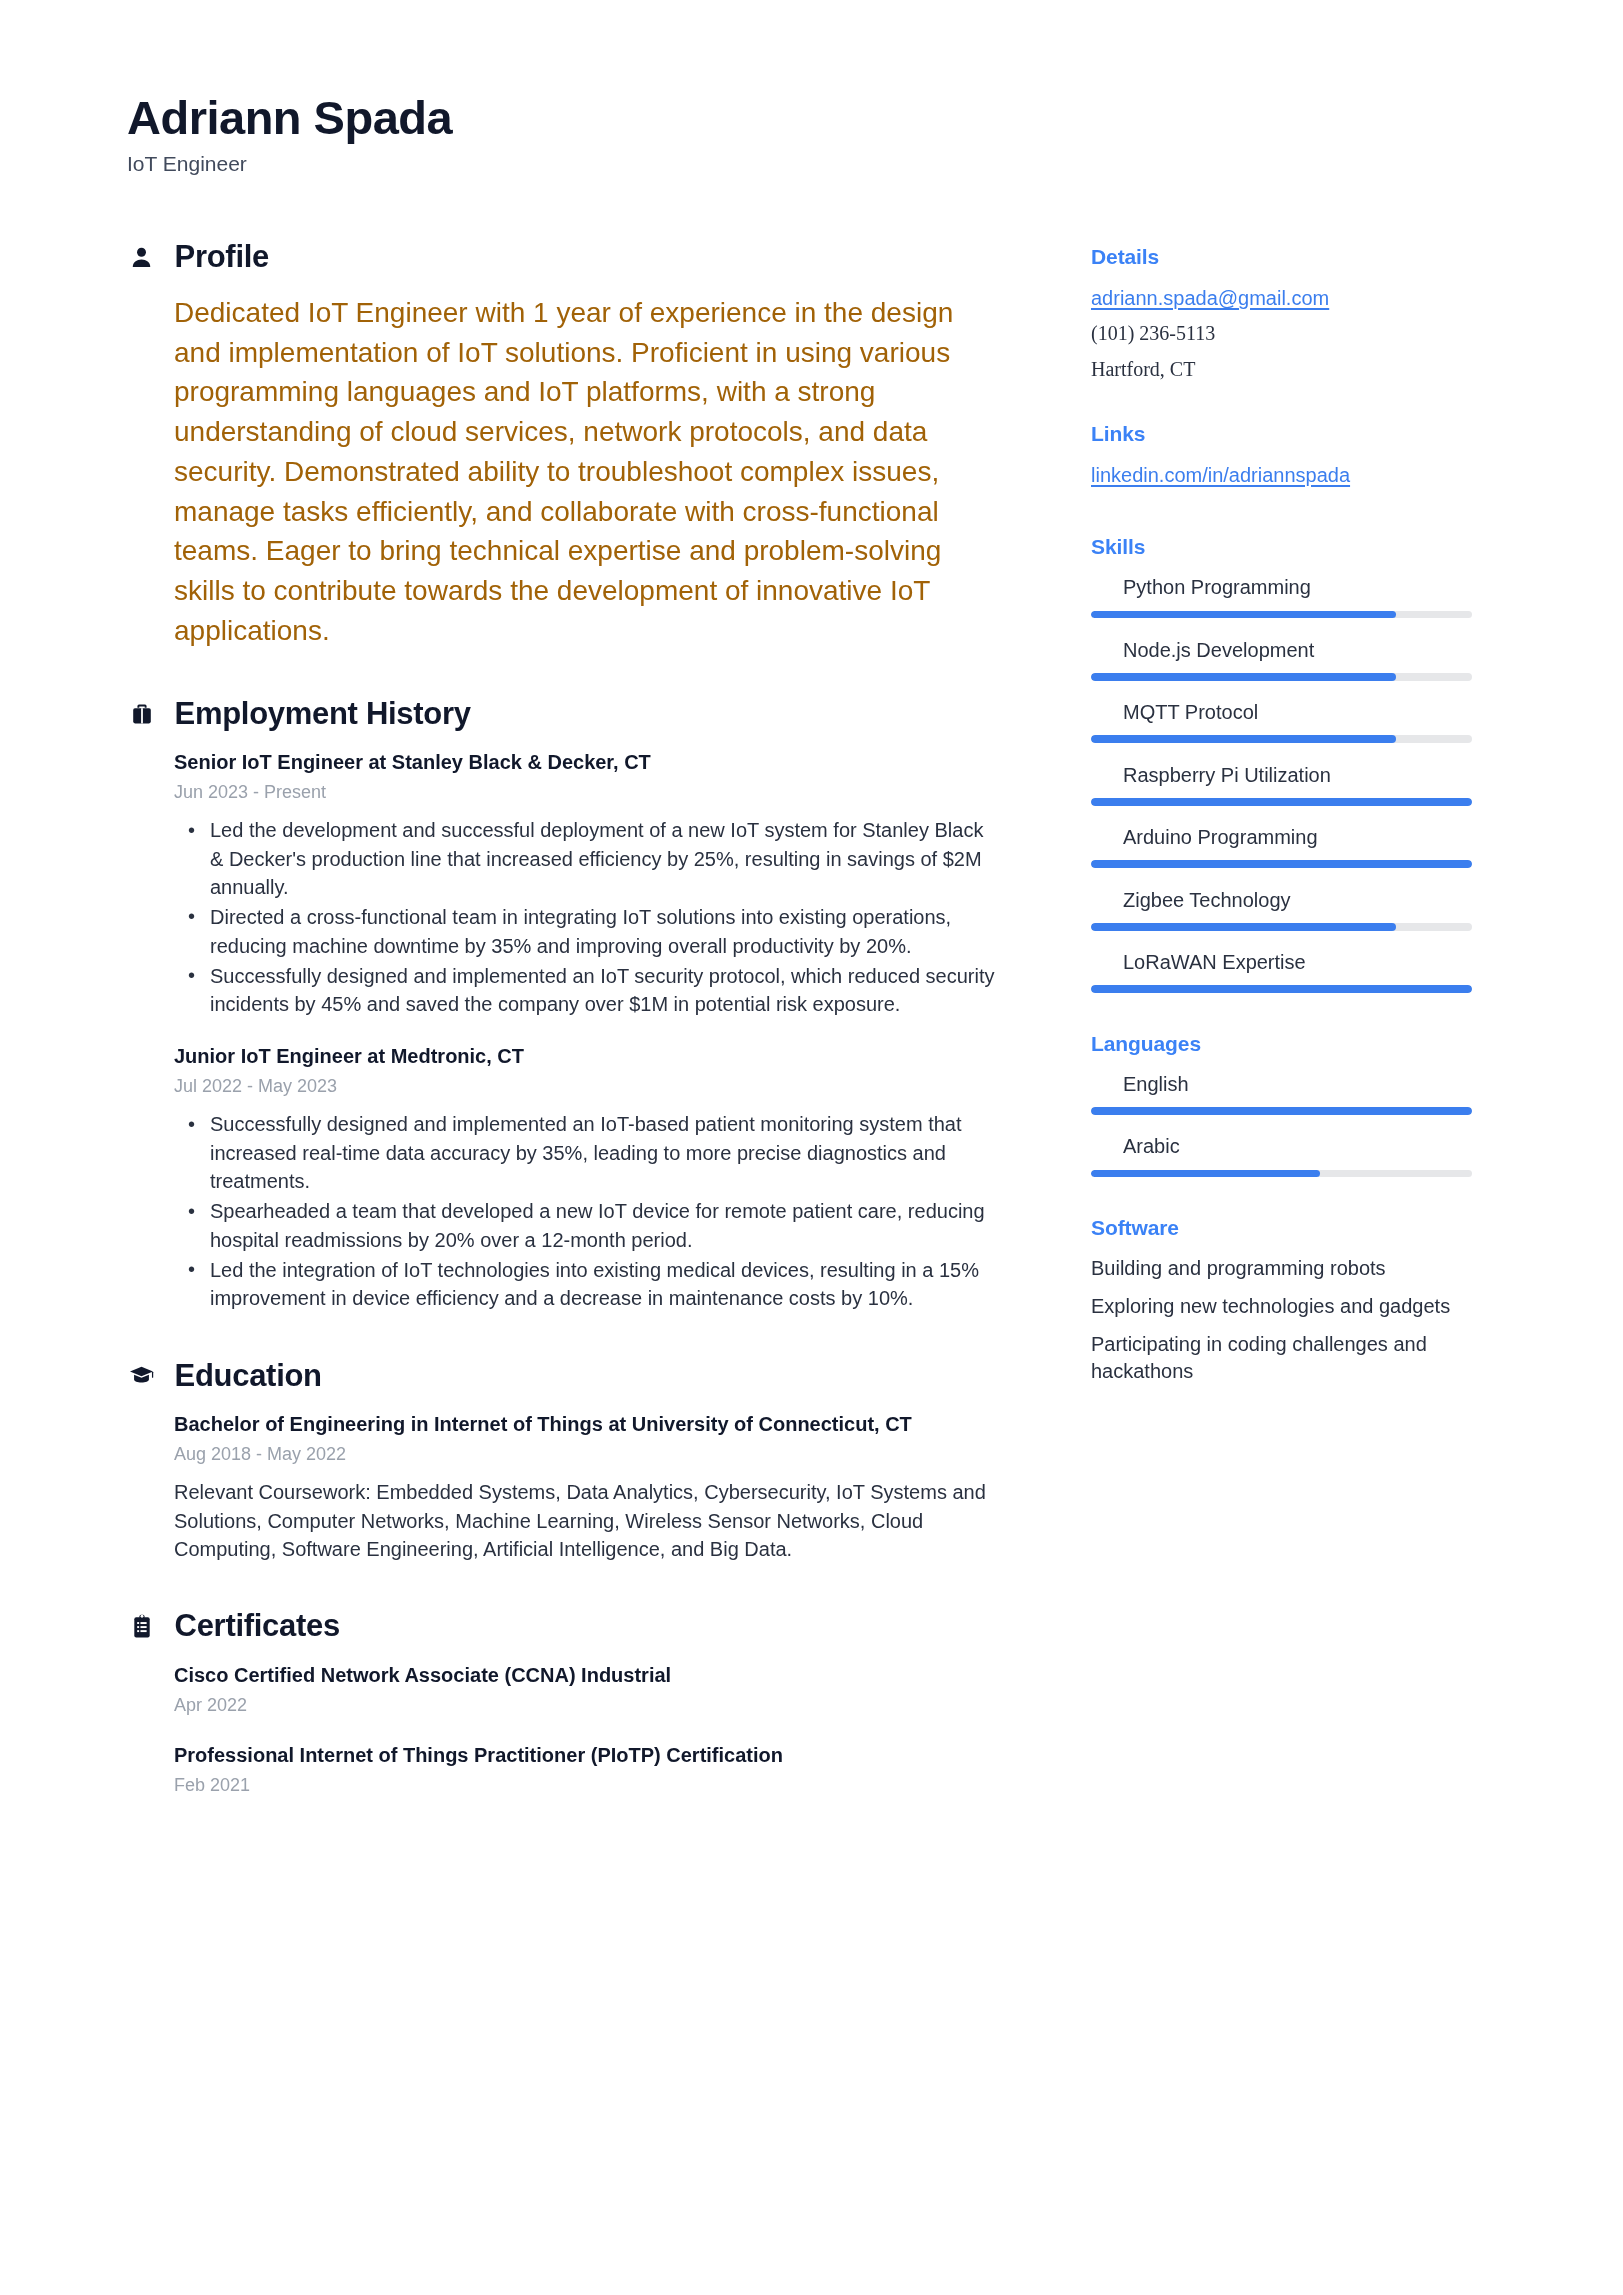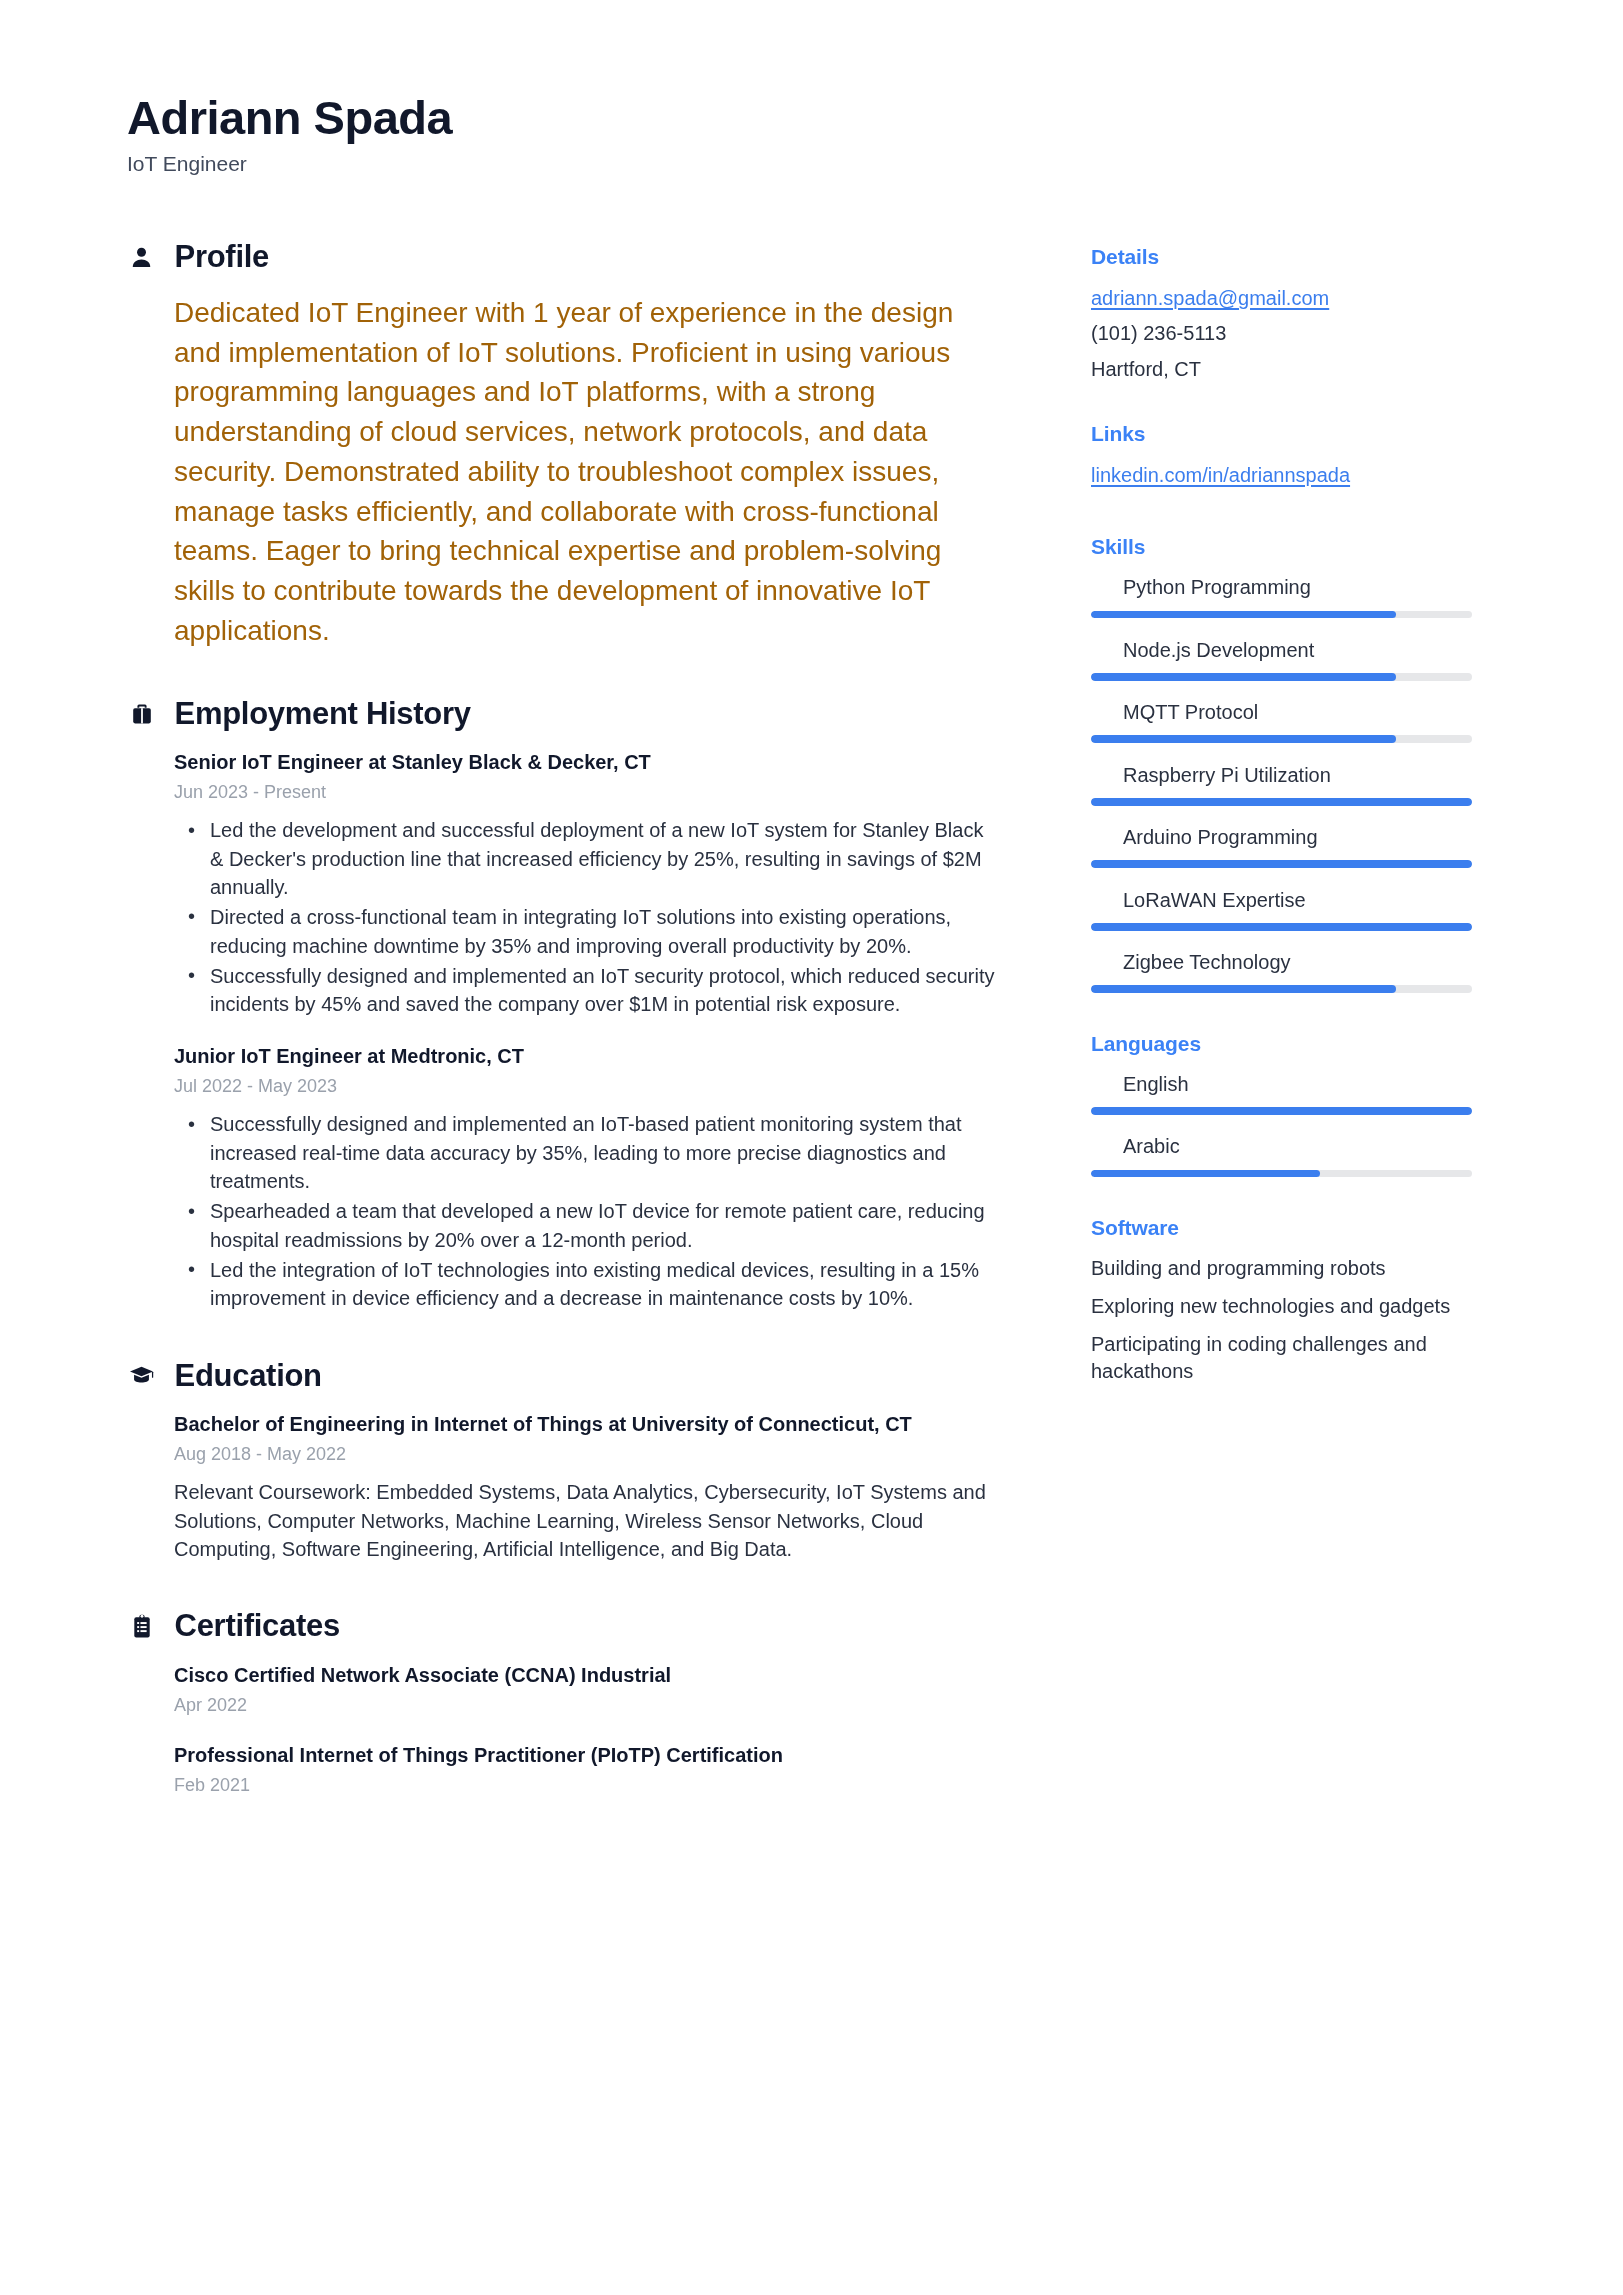--- a/index.html
+++ b/index.html
@@ -119,20 +119,21 @@
     font-weight: 700;
     color: #3b82f6;
     margin-bottom: 15px;
     letter-spacing: -0.1px;
   }
   .side-line {
     font-size: 20px;
     color: #2a3140;
     line-height: 1.42;
     margin-bottom: 6.8px;
+    font-family: Liberation Serif, serif;
   }
   a.side-link {
     font-size: 20px;
     color: #3b7eee;
     text-decoration: underline;
     text-underline-offset: 2.5px;
     line-height: 1.42;
     display: inline-block;
     margin-bottom: 6.8px;
     word-break: break-word;
@@ -322,29 +323,29 @@
             <div class="meter-fill" style="width: 100%;"></div>
           </div>
         </div>
         <div class="meter-item">
           <div class="meter-label">Arduino Programming</div>
           <div class="meter-track">
             <div class="meter-fill" style="width: 100%;"></div>
           </div>
         </div>
         <div class="meter-item">
+          <div class="meter-label">Zigbee Technology</div>
+          <div class="meter-track">
+            <div class="meter-fill" style="width: 80%;"></div>
+          </div>
+        </div>
+        <div class="meter-item">
           <div class="meter-label">LoRaWAN Expertise</div>
           <div class="meter-track">
             <div class="meter-fill" style="width: 100%;"></div>
-          </div>
-        </div>
-        <div class="meter-item">
-          <div class="meter-label">Zigbee Technology</div>
-          <div class="meter-track">
-            <div class="meter-fill" style="width: 80%;"></div>
           </div>
         </div>
       </div>
 
       <div class="side-block">
         <div class="side-title">Languages</div>
         <div class="meter-item">
           <div class="meter-label">English</div>
           <div class="meter-track">
             <div class="meter-fill" style="width: 100%;"></div>

